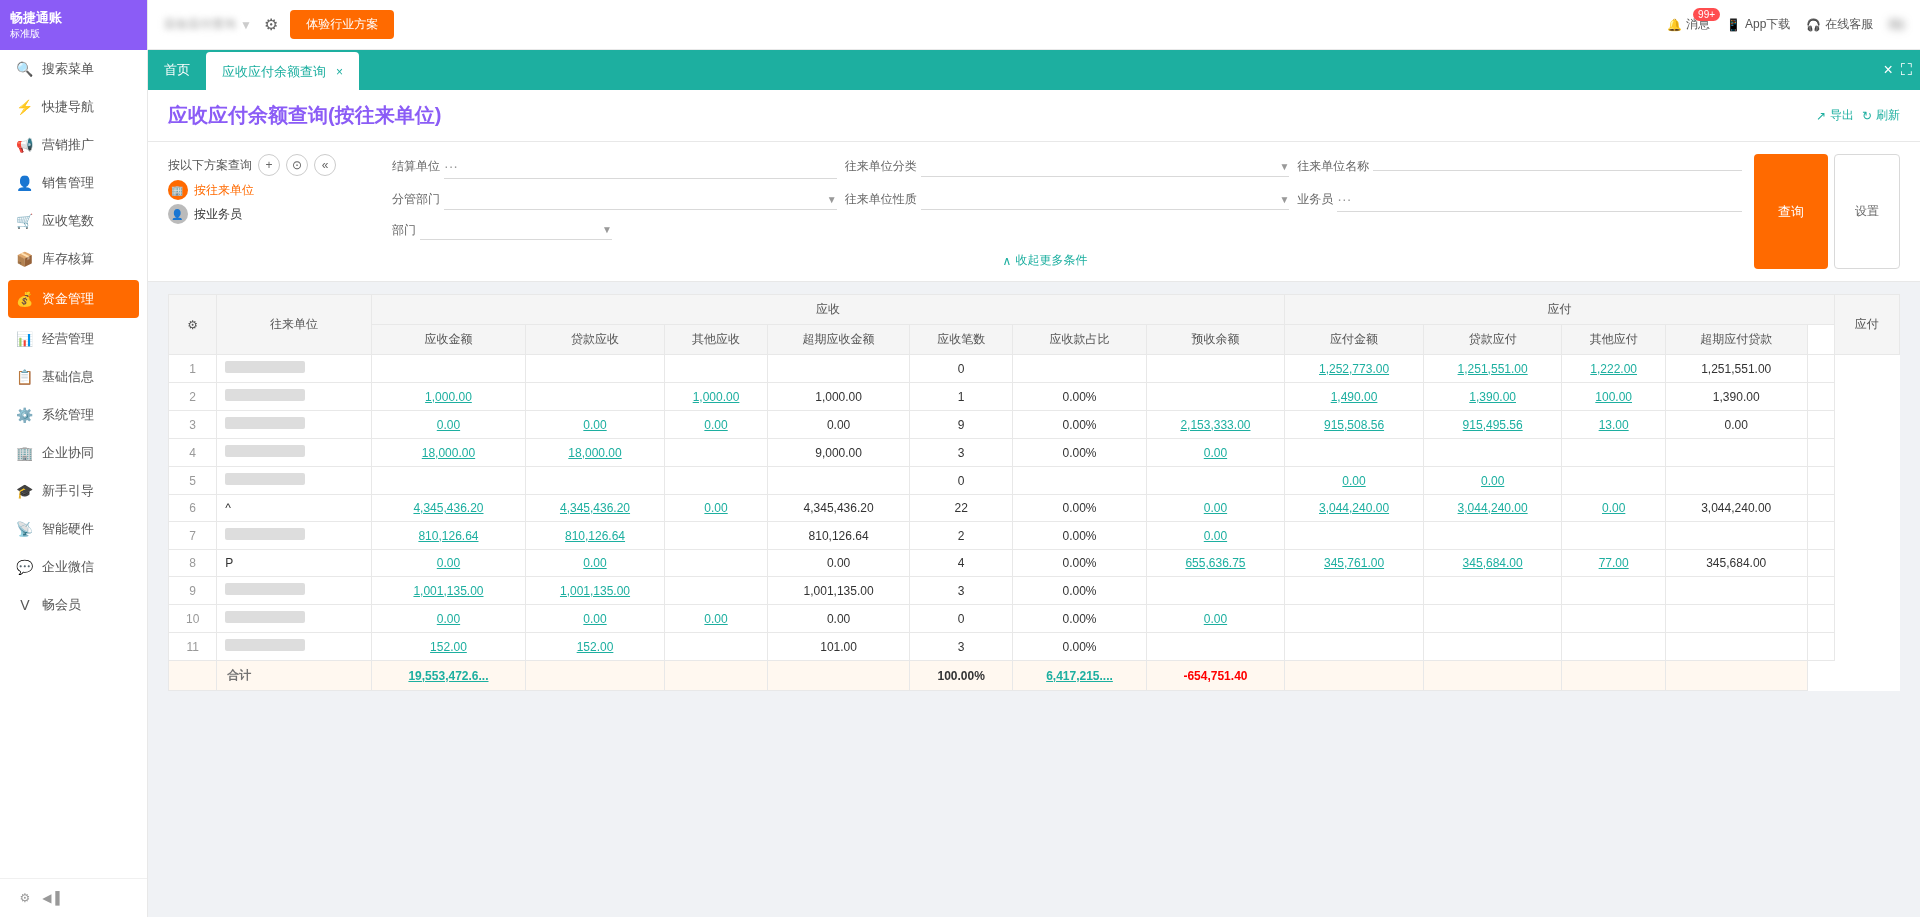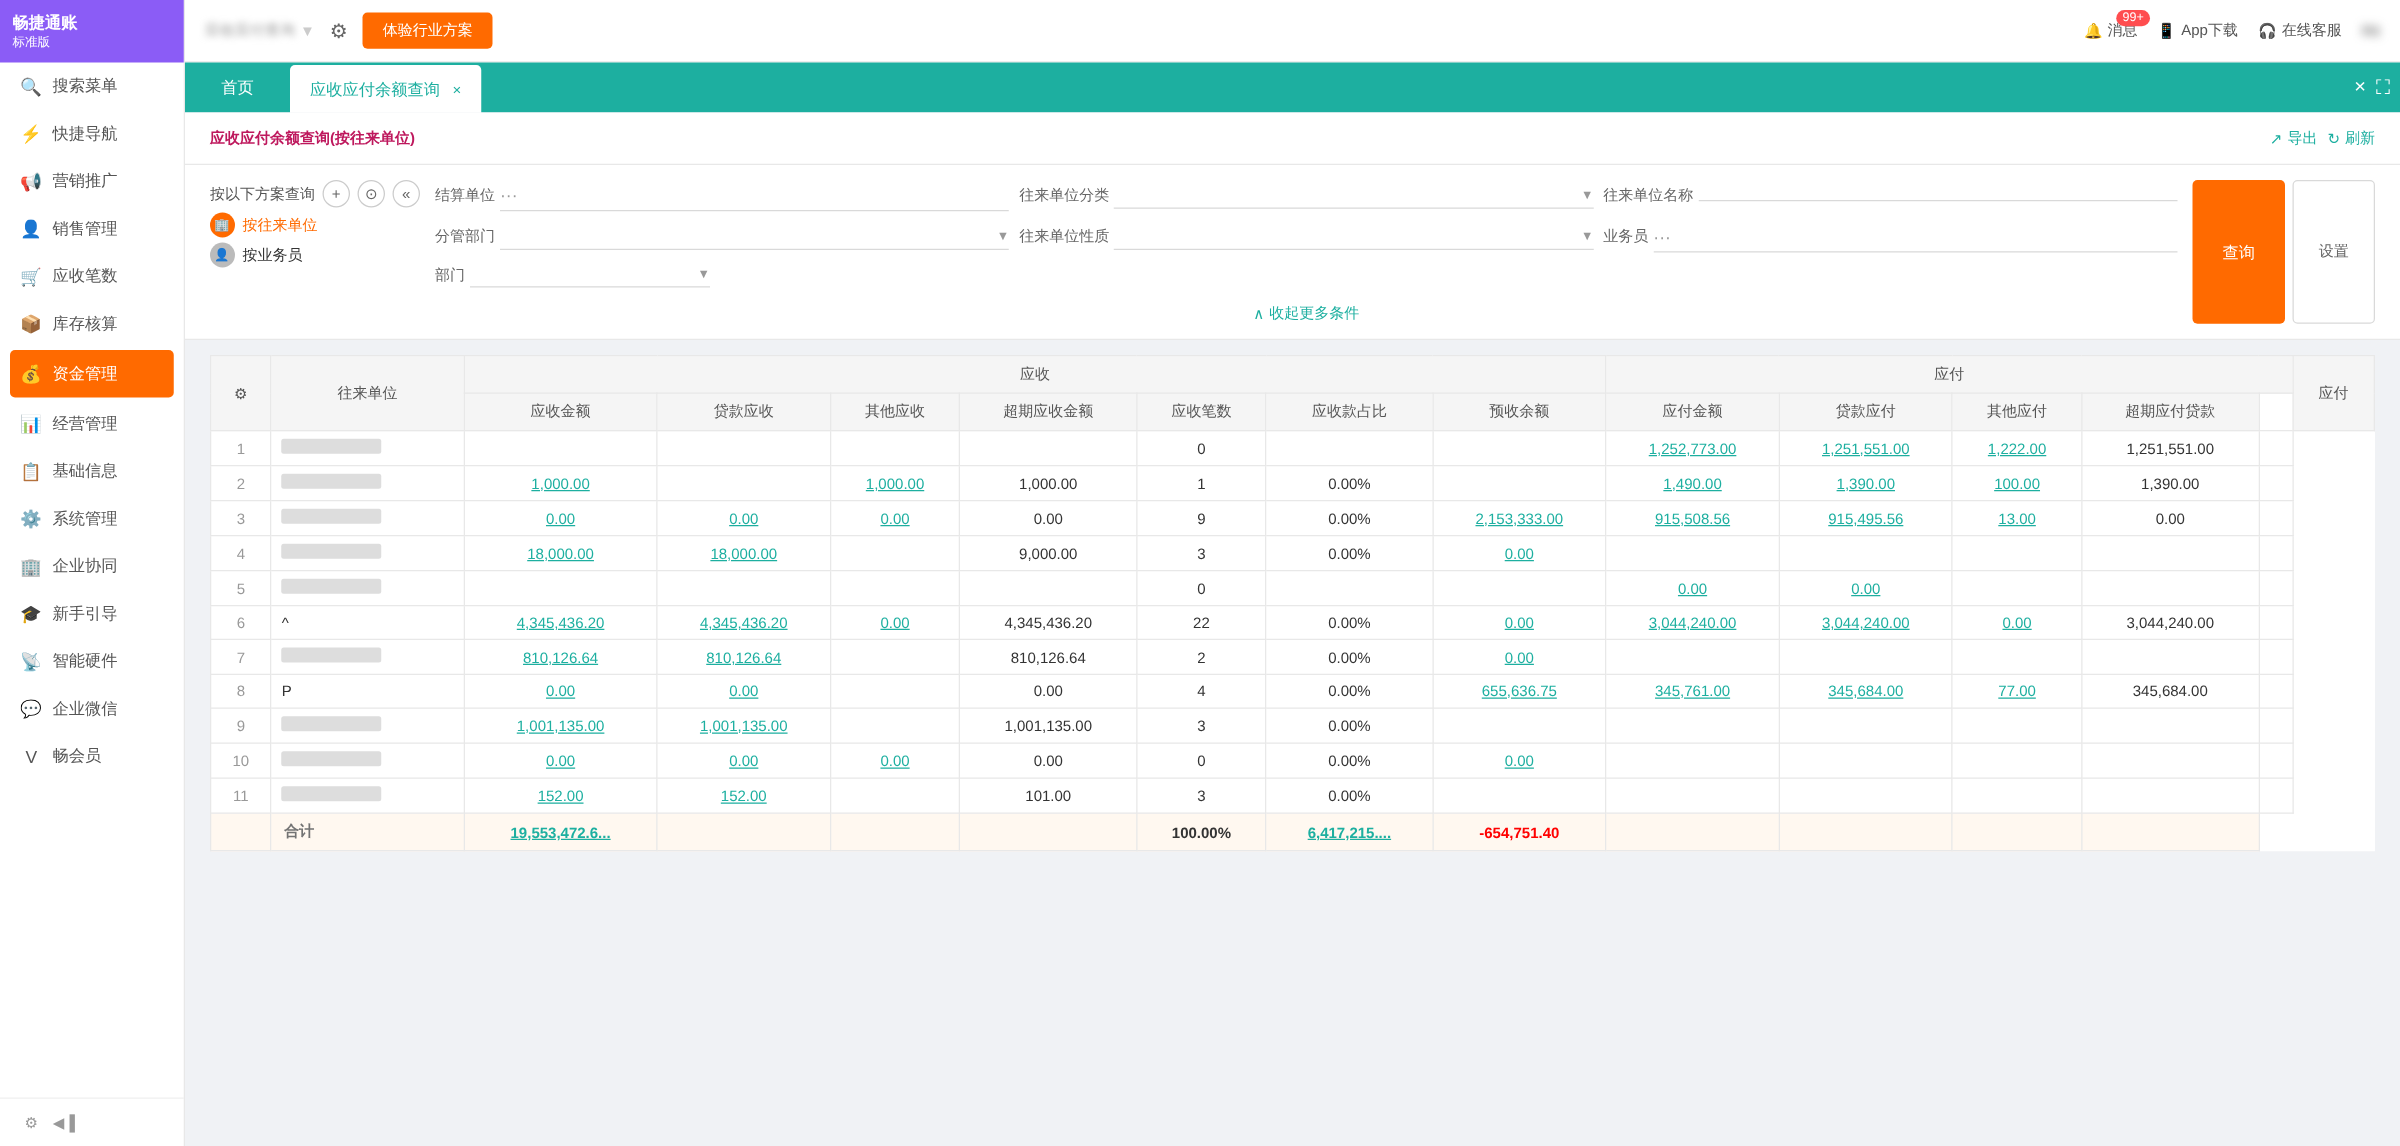--- a/index.html
+++ b/index.html
@@ -27,49 +27,49 @@
     .header-gear { color: #666; cursor: pointer; font-size: 16px; }
     .header-btn-orange { background: #ff6a00; color: #fff; border: none; border-radius: 4px; padding: 6px 16px; cursor: pointer; font-size: 12px; }
     .header-notification { display: flex; align-items: center; gap: 4px; color: #555; cursor: pointer; position: relative; }
     .badge { background: #ff4d4f; color: #fff; border-radius: 10px; padding: 1px 5px; font-size: 10px; position: absolute; top: -8px; right: -10px; }
     .header-app { display: flex; align-items: center; gap: 4px; color: #555; cursor: pointer; }
     .header-service { display: flex; align-items: center; gap: 4px; color: #555; cursor: pointer; }
     .header-user { color: #555; font-size: 12px; }
 
     
     .tab-bar { height: 40px; background: #1dafa0; display: flex; align-items: center; padding: 0; }
-    .tab-item { height: 40px; display: flex; align-items: center; padding: 0 16px; color: #fff; cursor: pointer; font-size: 13px; gap: 6px; margin-left: 13px; }
+    .tab-item { height: 40px; display: flex; align-items: center; padding: 0 16px; color: #fff; cursor: pointer; font-size: 13px; gap: 6px; }
     .tab-item.home { background: transparent; }
     .tab-item.active { background: #fff; color: #1dafa0; border-radius: 4px 4px 0 0; margin-top: 4px; }
     .tab-close { font-size: 12px; color: #1dafa0; cursor: pointer; margin-left: 4px; }
     .tab-bar-right { margin-left: auto; display: flex; align-items: center; padding-right: 8px; gap: 8px; }
     .tab-bar-icon { color: #fff; cursor: pointer; font-size: 16px; }
 
     
     .content { flex: 1; overflow: hidden; display: flex; flex-direction: column; background: #f0f2f5; }
 
     
     .page-header { background: #fff; padding: 12px 20px; display: flex; align-items: center; justify-content: space-between; border-bottom: 1px solid #e8e8e8; }
-    .page-title { font-size: 12px; font-weight: bold; color: #be185d; }
+    .page-title { font-size: 20px; font-weight: bold; color: #8b5cf6; }
     .page-header-actions { display: flex; gap: 8px; }
     .btn-export { background: transparent; border: none; color: #1dafa0; cursor: pointer; font-size: 12px; display: flex; align-items: center; gap: 4px; }
     .btn-refresh { background: transparent; border: none; color: #1dafa0; cursor: pointer; font-size: 12px; display: flex; align-items: center; gap: 4px; }
 
     
     .filter-area { background: #fff; padding: 12px 20px; border-bottom: 1px solid #e8e8e8; }
     .filter-btn-add { width: 22px; height: 22px; border: 1px solid #ccc; border-radius: 50%; display: flex; align-items: center; justify-content: center; cursor: pointer; color: #666; font-size: 12px; }
     .filter-option { display: flex; align-items: center; gap: 6px; cursor: pointer; }
     .filter-option.active { color: #ff6a00; }
     .filter-option-icon { width: 20px; height: 20px; border-radius: 50%; background: #ff6a00; color: #fff; display: flex; align-items: center; justify-content: center; font-size: 10px; }
     .filter-option-icon-gray { width: 20px; height: 20px; border-radius: 50%; background: #bbb; color: #fff; display: flex; align-items: center; justify-content: center; font-size: 10px; }
     .filter-collapse { color: #1dafa0; cursor: pointer; font-size: 12px; display: flex; align-items: center; gap: 4px; justify-content: center; margin-top: 4px; }
     .filter-right-btns { display: flex; flex-direction: row; gap: 6px; margin-left: auto; }
     .btn-query { background: #ff6a00; color: #fff; border: none; border-radius: 4px; padding: 6px 24px; cursor: pointer; font-size: 13px; }
     .btn-settings { background: transparent; border: 1px solid #d9d9d9; color: #666; border-radius: 4px; padding: 6px 20px; cursor: pointer; font-size: 12px; }
-    .filter-row-group { display: flex; gap: 8px; }
+    .filter-row-group { display: flex; gap: 8px; margin-left: 44px; }
     .filter-field-group { flex: 1; display: flex; align-items: center; gap: 4px; }
     .filter-field-group-label { font-size: 12px; color: #666; white-space: nowrap; }
     .filter-field-control { flex: 1; border-bottom: 1px solid #d9d9d9; padding: 4px 0; display: flex; align-items: center; justify-content: space-between; min-width: 0; }
     .filter-field-control-text { font-size: 12px; color: #999; }
     .filter-chevron { color: #999; font-size: 10px; }
     .filter-ellipsis { color: #999; font-size: 14px; }
 
     
     .table-area { flex: 1; overflow: auto; padding: 12px 20px; }
     .data-table { width: 100%; border-collapse: collapse; background: #fff; font-size: 12px; }

